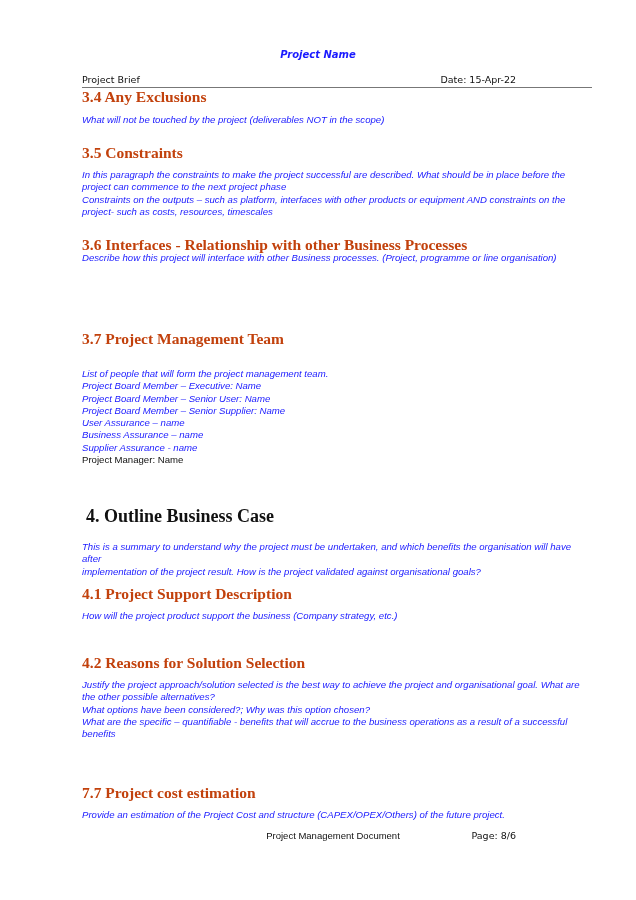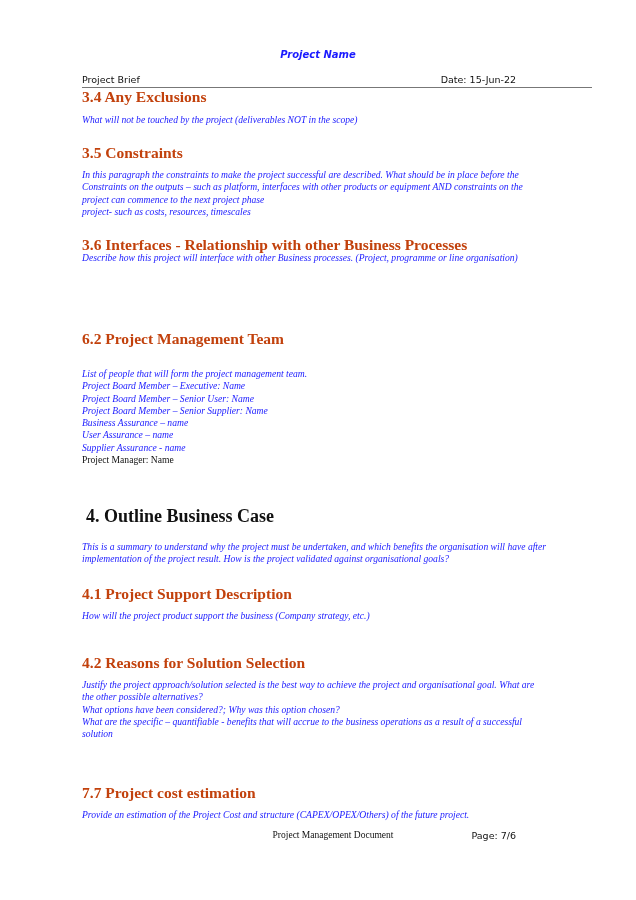--- a/index.html
+++ b/index.html
@@ -5,63 +5,63 @@
   html, body { margin:0; padding:0; background:#ffffff; }
   body { width:636px; height:900px; position:relative; overflow:hidden; }
   .page { position:absolute; left:0; top:0; width:560px; height:900px; background:#fff; }
   .hdr-title { position:absolute; top:49px; left:0; width:636px; text-align:center;
     font-family:"DejaVu Sans", sans-serif; font-size:10px; font-weight:bold; font-style:italic; color:#1a1aff; }
   .hdr-left { position:absolute; top:74px; left:82px; font-family:"DejaVu Sans", sans-serif; font-size:9.5px; color:#111; }
   .hdr-right { position:absolute; top:74px; right:44px; font-family:"DejaVu Sans", sans-serif; font-size:9.5px; color:#111; }
   .hdr-rule { position:absolute; top:87px; left:82px; width:510px; height:0; border-top:1.5px solid #777; }
   .h2 { position:absolute; left:82px; font-family:"Liberation Serif", serif; font-weight:bold; font-size:15.5px; color:#c2410c; margin:0; }
   .h1 { position:absolute; left:82px; font-family:"Liberation Serif", serif; font-weight:bold; font-size:18px; color:#111; margin:4px; }
-  .p { position:absolute; left:82px; width:510px; font-family:Liberation Serif, serif; font-style:italic; font-size:9.6px;
+  .p { position:absolute; left:82px; width:510px; font-family:Liberation Sans, sans-serif; font-style:italic; font-size:9.6px;
     line-height:12.3px; color:#1a1aff; margin:0; }
   .p span { display:block; }
   .p .plain { font-style:normal; color:#111; }
   .ftr-center { position:absolute; top:830px; left:0; width:636px; text-align:center; padding-left:30px; box-sizing:border-box;
-    font-family:Liberation Serif, serif; font-size:9.5px; color:#111; }
+    font-family:Liberation Sans, sans-serif; font-size:9.5px; color:#111; }
   .ftr-right { position:absolute; top:830px; right:44px; font-family:"DejaVu Sans", sans-serif; font-size:9.5px; color:#111; }
 </style>
 </head>
 <body>
 
 <div class="page">
   <div class="hdr-title">Project Name</div>
   <div class="hdr-left">Project Brief</div>
-  <div class="hdr-right">Date:  15-Jun-22</div>
+  <div class="hdr-right">Date:  15-Apr-22</div>
   <div class="hdr-rule"></div>
 
   <h2 class="h2" style="top:88px;">3.4 Any Exclusions</h2>
   <div class="p" style="top:114px;">
     <span>What will not be touched by the project (deliverables NOT  in the scope)</span>
   </div>
 
   <h2 class="h2" style="top:144px;">3.5 Constraints</h2>
   <div class="p" style="top:169px;">
     <span>In this paragraph the constraints to make  the project successful are described. What should be in place before the</span>
+    <span>project can commence to the next project phase</span>
     <span>Constraints on the outputs – such as  platform, interfaces with other products or equipment AND constraints on the</span>
-    <span>project can commence to the next project phase</span>
     <span>project- such as costs, resources, timescales</span>
   </div>
 
   <h2 class="h2" style="top:236px;">3.6 Interfaces - Relationship with other Business Processes</h2>
   <div class="p" style="top:252px;">
     <span>Describe how this project will interface with other Business processes. (Project, programme or line organisation)</span>
   </div>
 
-  <h2 class="h2" style="top:330px;">6.2 Project Management Team</h2>
+  <h2 class="h2" style="top:330px;">3.7 Project Management Team</h2>
   <div class="p" style="top:368px;">
     <span>List of people that will form  the project management team.</span>
     <span>Project Board Member – Executive: Name</span>
     <span>Project Board Member – Senior User:  Name</span>
     <span>Project Board Member – Senior Supplier: Name</span>
+    <span>User Assurance – name</span>
     <span>Business Assurance – name</span>
-    <span>User Assurance – name</span>
     <span>Supplier Assurance - name</span>
     <span class="plain">Project Manager: Name</span>
   </div>
 
   <h1 class="h1" style="top:502px;">4. Outline Business Case</h1>
   <div class="p" style="top:541px;">
     <span>This is a summary to understand why the project must be undertaken, and which benefits the organisation will have after</span>
     <span>implementation of the project result. How is  the project validated against organisational goals?</span>
   </div>
 
@@ -69,23 +69,23 @@
   <div class="p" style="top:610px;">
     <span>How will the project product support the business (Company strategy, etc.)</span>
   </div>
 
   <h2 class="h2" style="top:654px;">4.2 Reasons for Solution Selection</h2>
   <div class="p" style="top:679px;">
     <span>Justify the project approach/solution selected is the best way to achieve the project and  organisational goal. What are</span>
     <span>the other possible alternatives?</span>
     <span>What options have been considered?; Why was this option chosen?</span>
     <span>What are  the specific – quantifiable - benefits that will accrue to the business operations as a  result of a successful</span>
-    <span>solution</span>
+    <span>benefits</span>
   </div>
 
   <h2 class="h2" style="top:784px;">7.7 Project cost estimation</h2>
   <div class="p" style="top:809px;">
     <span>Provide an estimation of the Project Cost and structure (CAPEX/OPEX/Others)  of the future project.</span>
   </div>
 
   <div class="ftr-center">Project Management Document</div>
-  <div class="ftr-right">Page: 7/6</div>
+  <div class="ftr-right">Page: 8/6</div>
 </div>
 
 </body></html>

